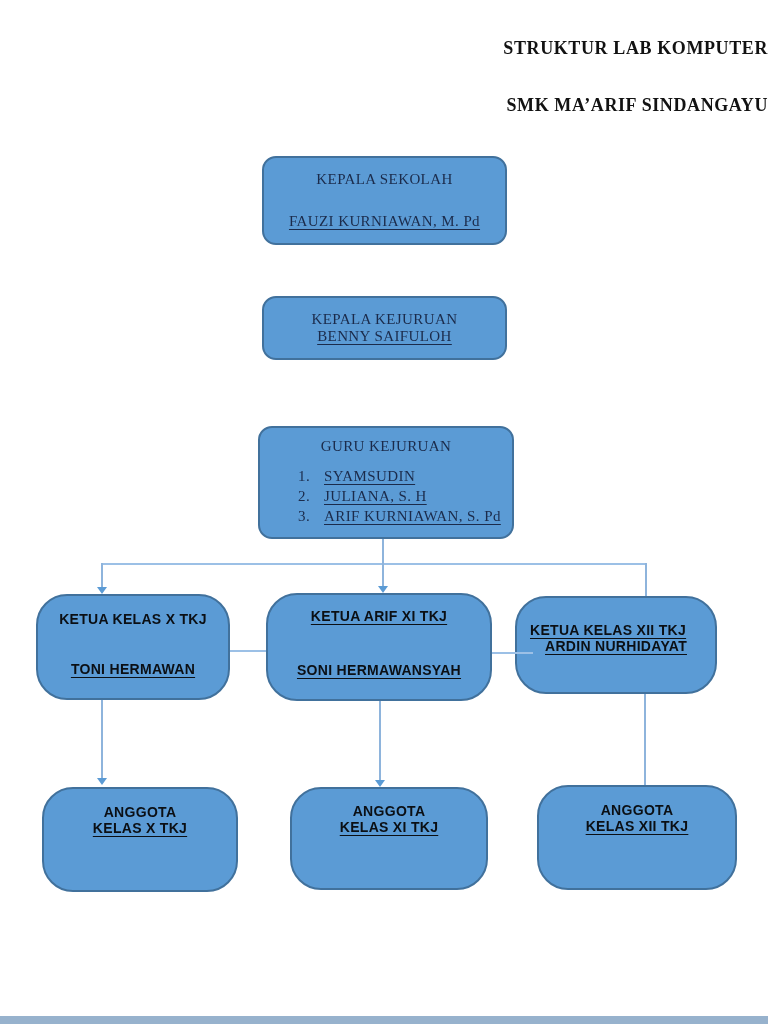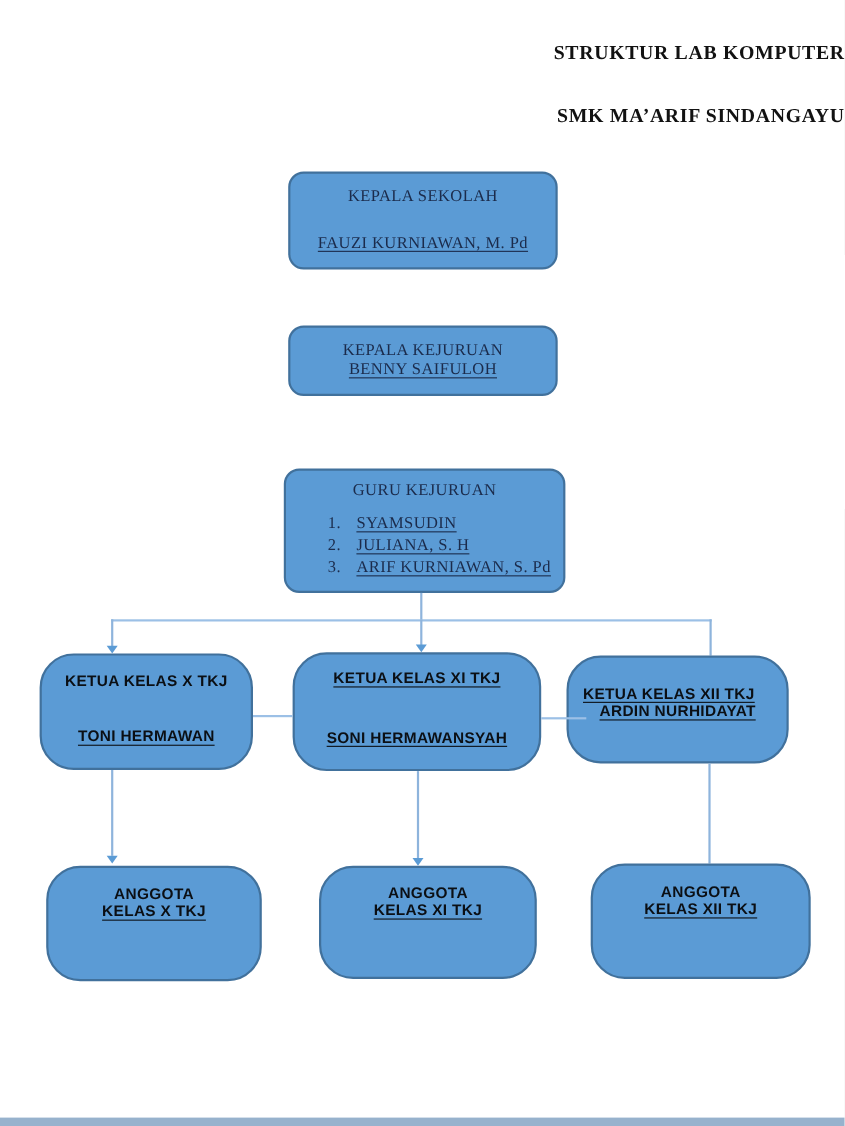--- a/index.html
+++ b/index.html
@@ -115,21 +115,21 @@
   <div class="vline c-dm"></div>
   <div class="vline c-dr"></div>
   <div class="arrow-down a-dl"></div>
   <div class="arrow-down a-dm"></div>
 
   <div class="box sans-box b-k1">
     <div class="role">KETUA KELAS X TKJ</div>
     <div class="name u">TONI HERMAWAN</div>
   </div>
   <div class="box sans-box b-k2">
-    <div class="role u">KETUA KELAS XI TKJ</div>
+    <div class="role u">KETUA ARIF XI TKJ</div>
     <div class="name u">SONI HERMAWANSYAH</div>
   </div>
   <div class="box sans-box b-k3">
     <div class="role u">KETUA KELAS XII TKJ</div>
     <div class="name u">ARDIN NURHIDAYAT</div>
   </div>
 
   <div class="hline c-h12"></div>
   <div class="hline c-h23"></div>
 

